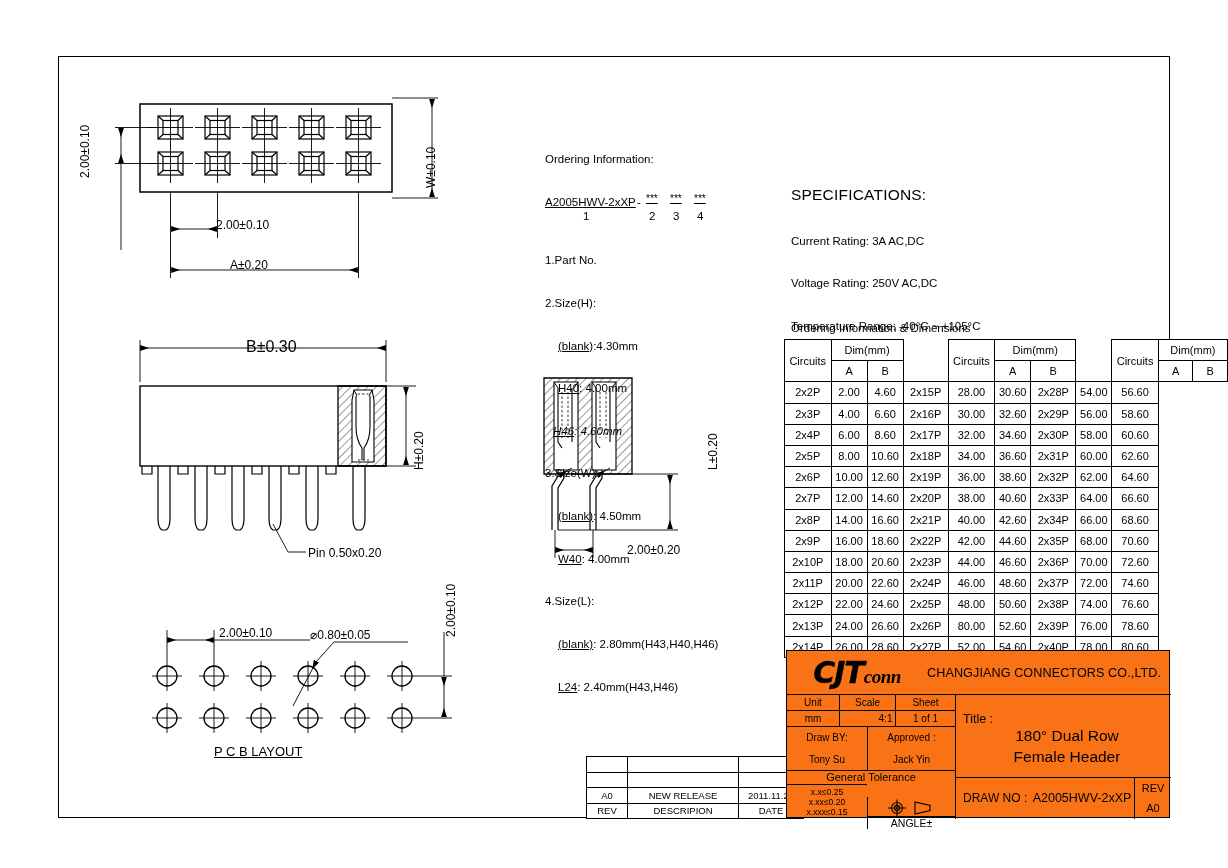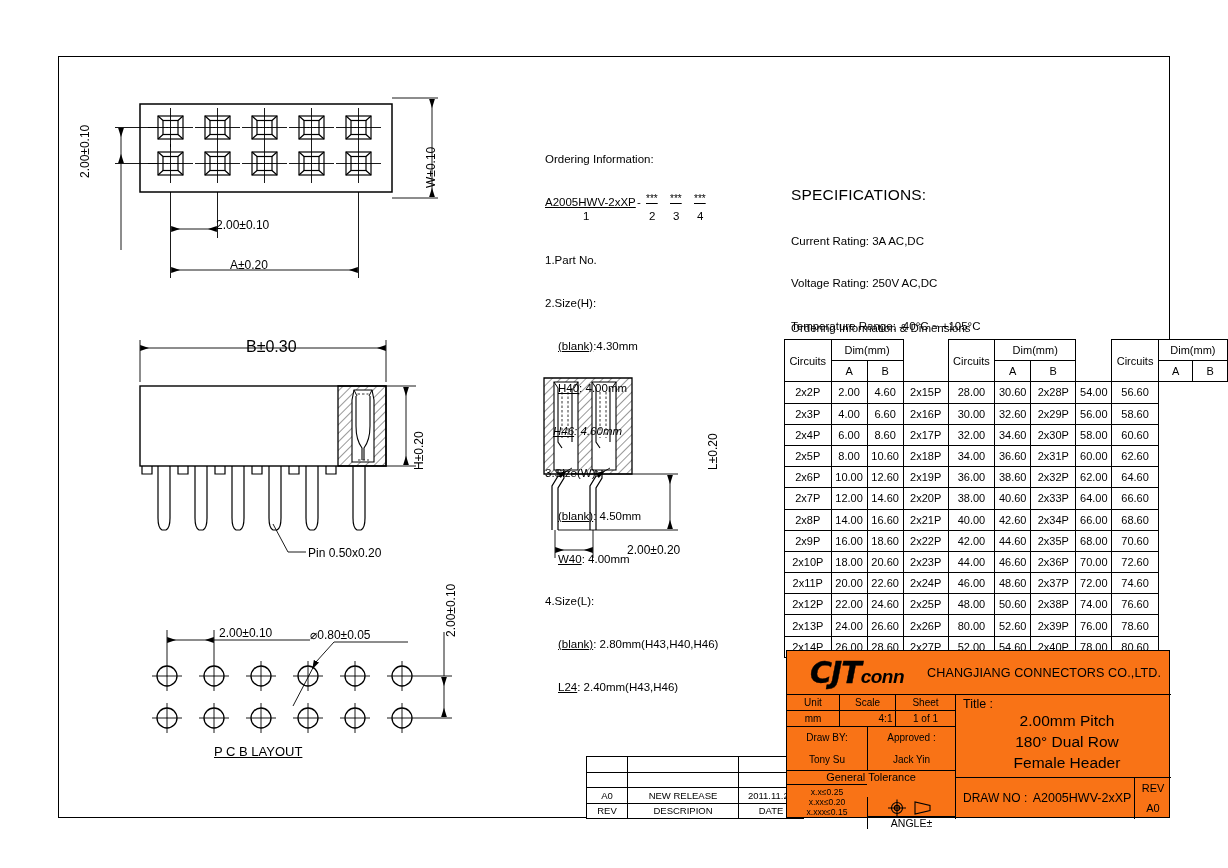--- a/index.html
+++ b/index.html
@@ -37,21 +37,21 @@
   #tblock .cell{position:absolute;box-sizing:border-box;
           display:flex;align-items:center;justify-content:center;
           font-size:10px;text-align:center;line-height:11px;}
   #tblock .bt{border-top:1.1px solid #000;}
   #tblock .bl{border-left:1.1px solid #000;}
   #logo-wrap{position:absolute;left:0;top:0;width:384px;height:43px;
           display:flex;align-items:center;}
   #cjt{font-family:"DejaVu Sans",sans-serif;font-weight:bold;font-style:italic;
        font-size:30px;letter-spacing:-1px;line-height:30px;
        -webkit-text-stroke:0.4px #000;}
-  #conn{font-family:Liberation Sans, sans-serif;font-weight:bold;font-style:italic;
+  #conn{font-family:Liberation Serif, serif;font-weight:bold;font-style:italic;
        font-size:19px;letter-spacing:-0.5px;}
   #coname{font-size:12.6px;letter-spacing:.1px;}
   #title-big{font-size:15.5px;line-height:21px;text-align:center;}
 
   
   #revtable{position:absolute;left:586px;top:756px;border-collapse:collapse;
             font-size:9.5px;background:#fff;}
   #revtable td{border:1px solid #000;text-align:center;height:14.5px;
             padding:0;font-weight:normal;}
   .rv1{width:40px;} .rv2{width:110px;} .rv3{width:64px;}
@@ -612,24 +612,23 @@
         <g stroke="#000" fill="none" stroke-width="1.1">
           <circle cx="13" cy="10" r="5.5"></circle>
           <circle cx="13" cy="10" r="2.6"></circle>
           <path d="M4,10 L22,10 M13,1.5 L13,18.5"></path>
           <path d="M31,4 L31,16 L46,12.5 L46,7.5 Z"></path>
         </g>
       </svg>
     </div>
 
     <div class="cell bt bl" style="left:168px;top:43px;width:216px;height:83px;
-         flex-direction:column;align-items:flex-start;justify-content:flex-start;padding:4px 0 0 7px;">
+         flex-direction:column;align-items:flex-start;justify-content:flex-start;padding:19px 0 0 7px;">
       <span style="font-size:12.5px;">Title :</span>
       <div id="title-big" style="width:100%;padding-left:0;">
-        <div>2.00mm Pitch</div>
         <div>180° Dual Row</div>
         <div>Female Header</div>
       </div>
     </div>
     <div class="cell bt bl" style="left:168px;top:126px;width:75px;height:42px;font-size:12px;justify-content:flex-start;padding-left:7px;">DRAW NO :</div>
     <div class="cell bt" style="left:243px;top:126px;width:104px;height:42px;font-size:12.5px;">A2005HWV-2xXP</div>
     <div class="cell bt bl" style="left:347px;top:126px;width:37px;height:21px;font-size:11px;">REV</div>
     <div class="cell bl" style="left:347px;top:147px;width:37px;height:21px;font-size:11px;">A0</div>
   </div>
 </div>

